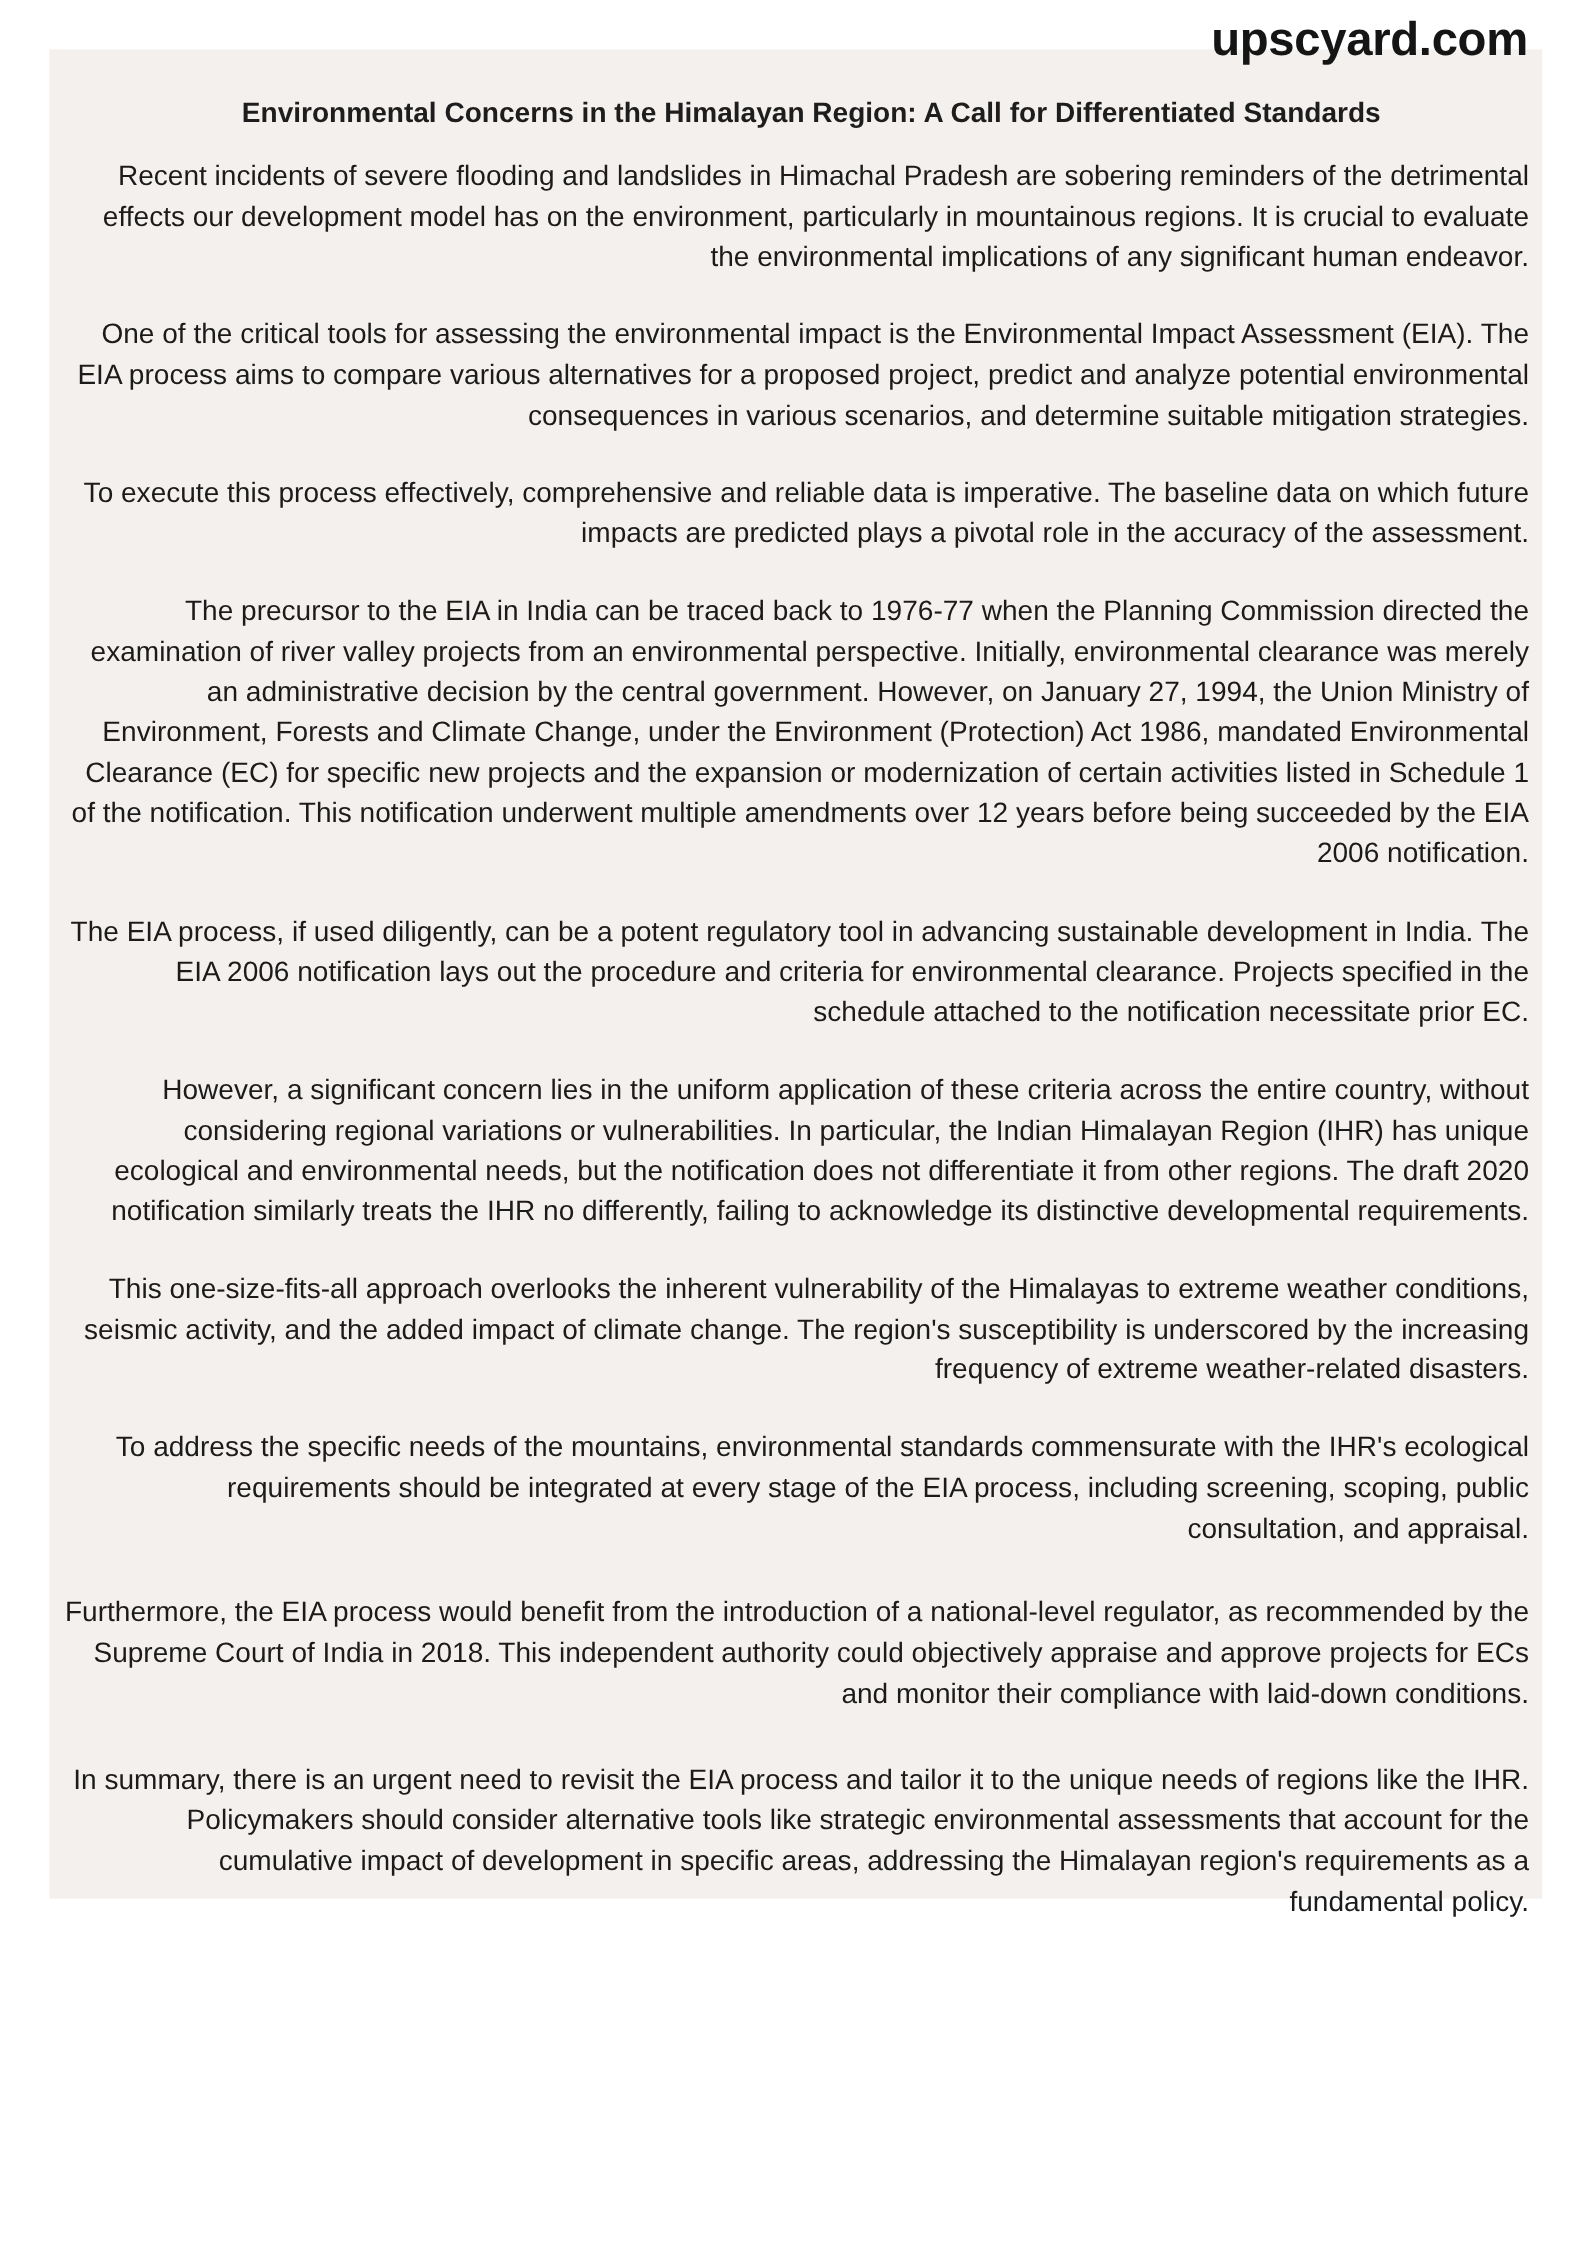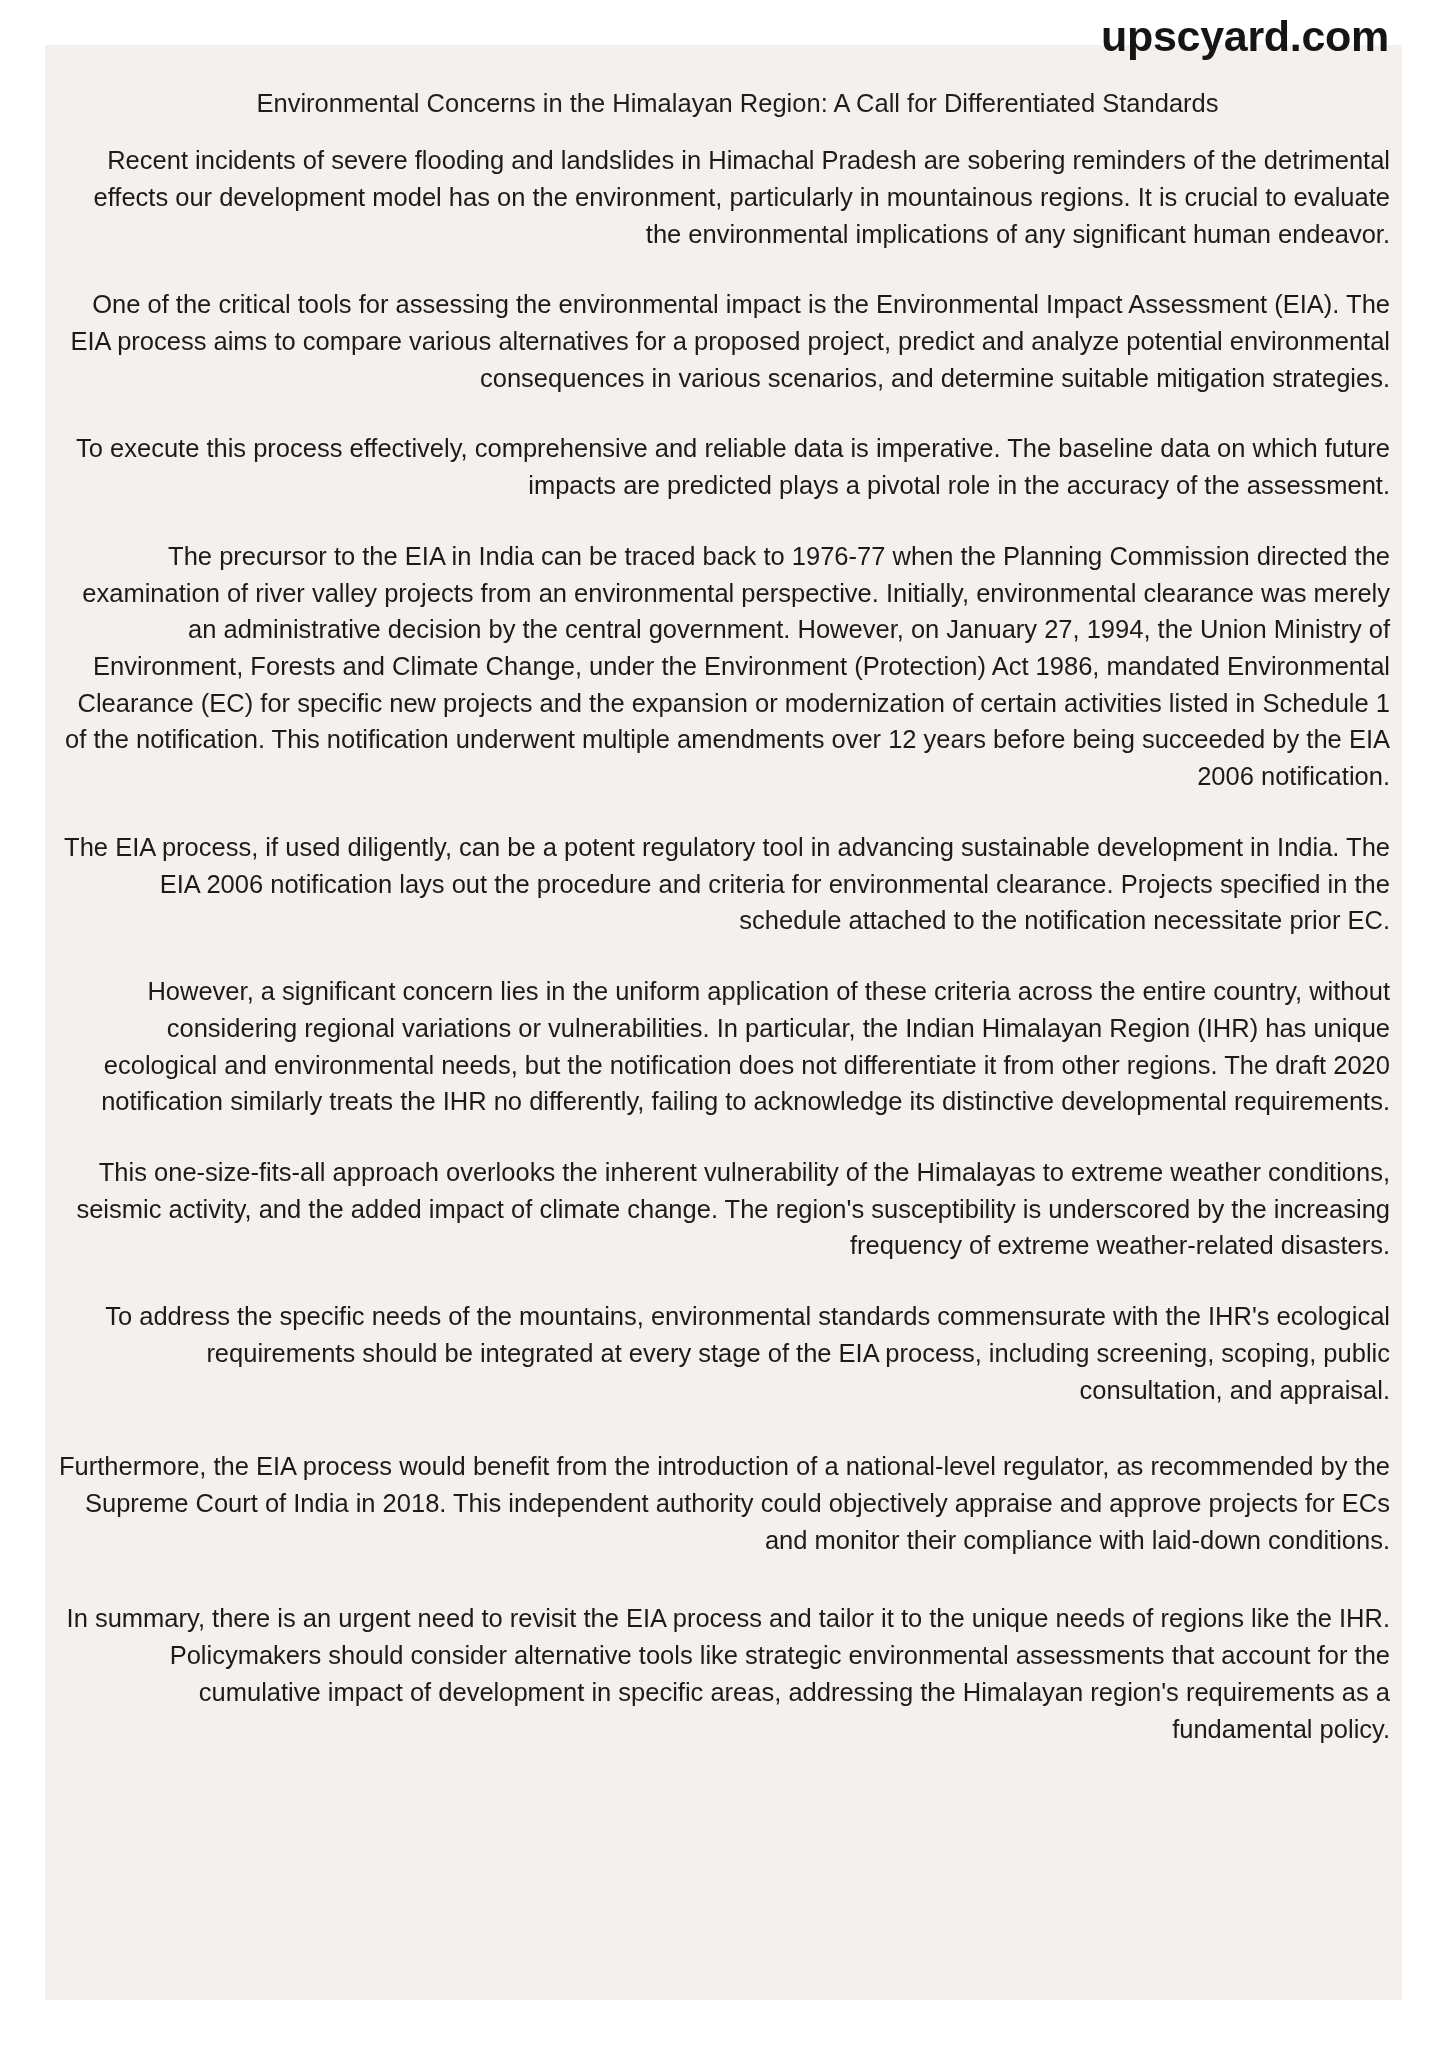--- a/index.html
+++ b/index.html
@@ -18,21 +18,21 @@
     width: 1448px;
     height: 2048px;
     background: #ffffff;
     overflow: hidden;
   }
   .content-panel {
     position: absolute;
     left: 45px;
     top: 45px;
     width: 1357px;
-    height: 1955px;
+    height: 1681px;
     background: #f4f0ed;
     box-sizing: border-box;
   }
   .brand {
     position: absolute;
     right: 13px;
     top: -30px;
     font-size: 43px;
     font-weight: bold;
     color: #151515;
@@ -47,21 +47,21 @@
     font-weight: bold;
     color: #141414;
     letter-spacing: -0.2px;
     line-height: 1.18;
   }
   .subtitle {
     margin: 0;
     padding: 42px 32px 0 60px;
     text-align: center;
     font-size: 25.5px;
-    font-weight: normal;
+    font-weight: bold;
     color: #1d1d1d;
     line-height: 1.3;
   }
   .body-copy {
     padding: 0 6px;
     margin-top: 22px;
   }
   .para {
     margin: 0 0 34px 0;
     padding: 0 6px;

